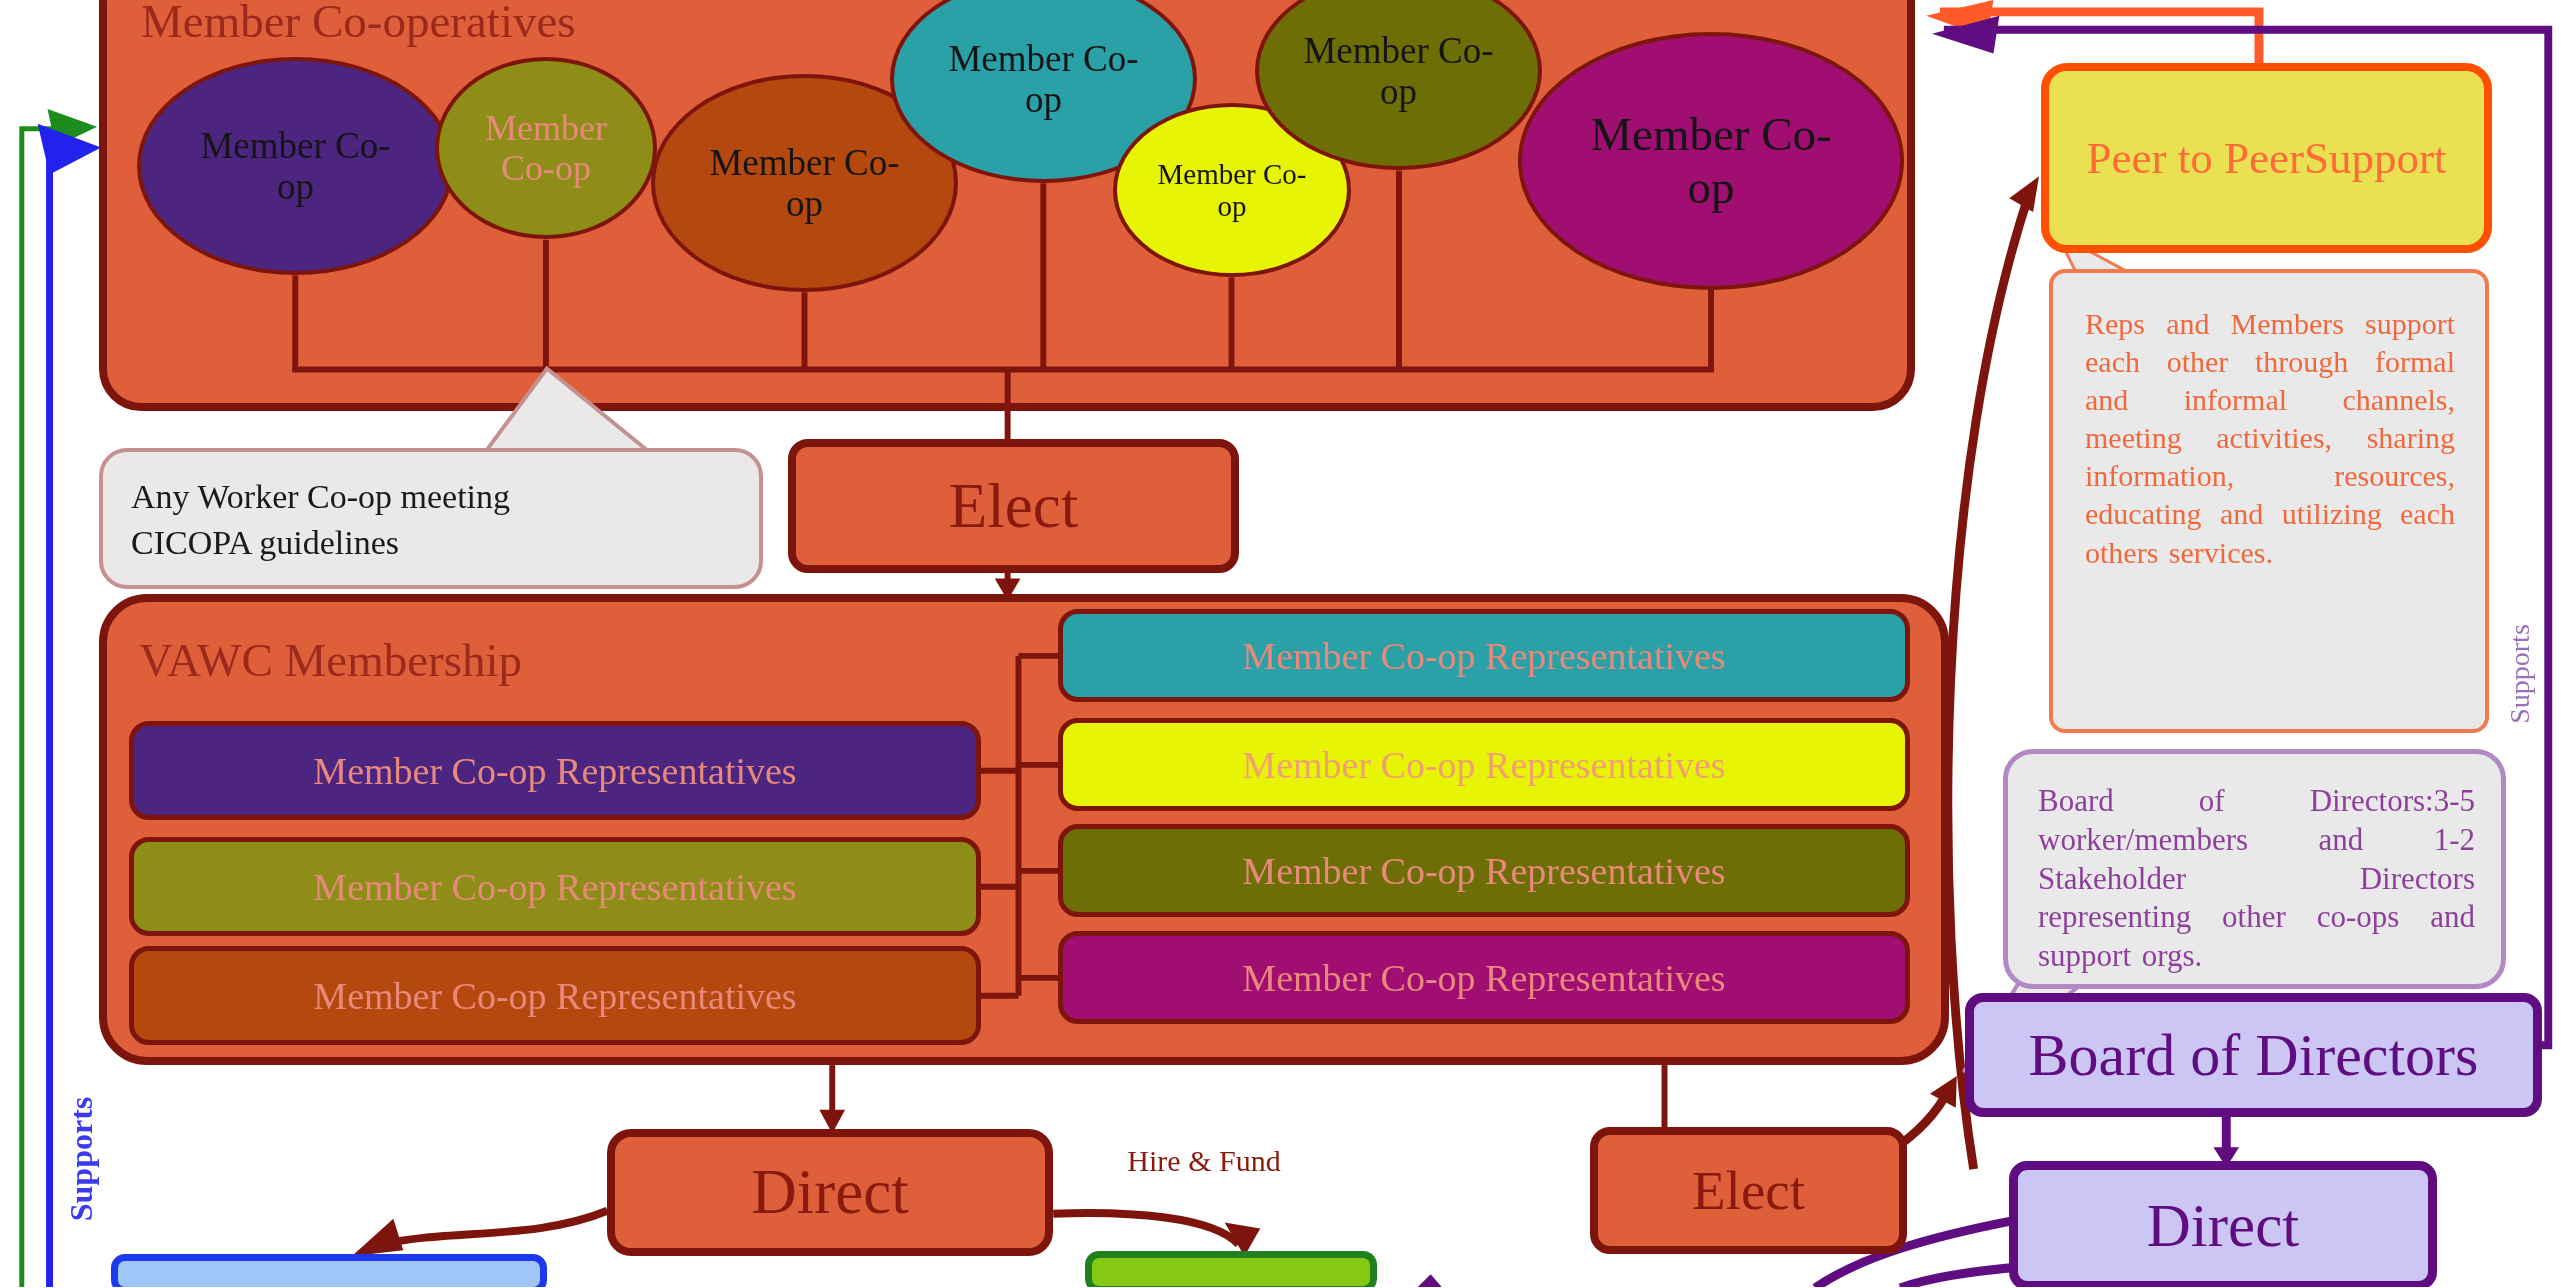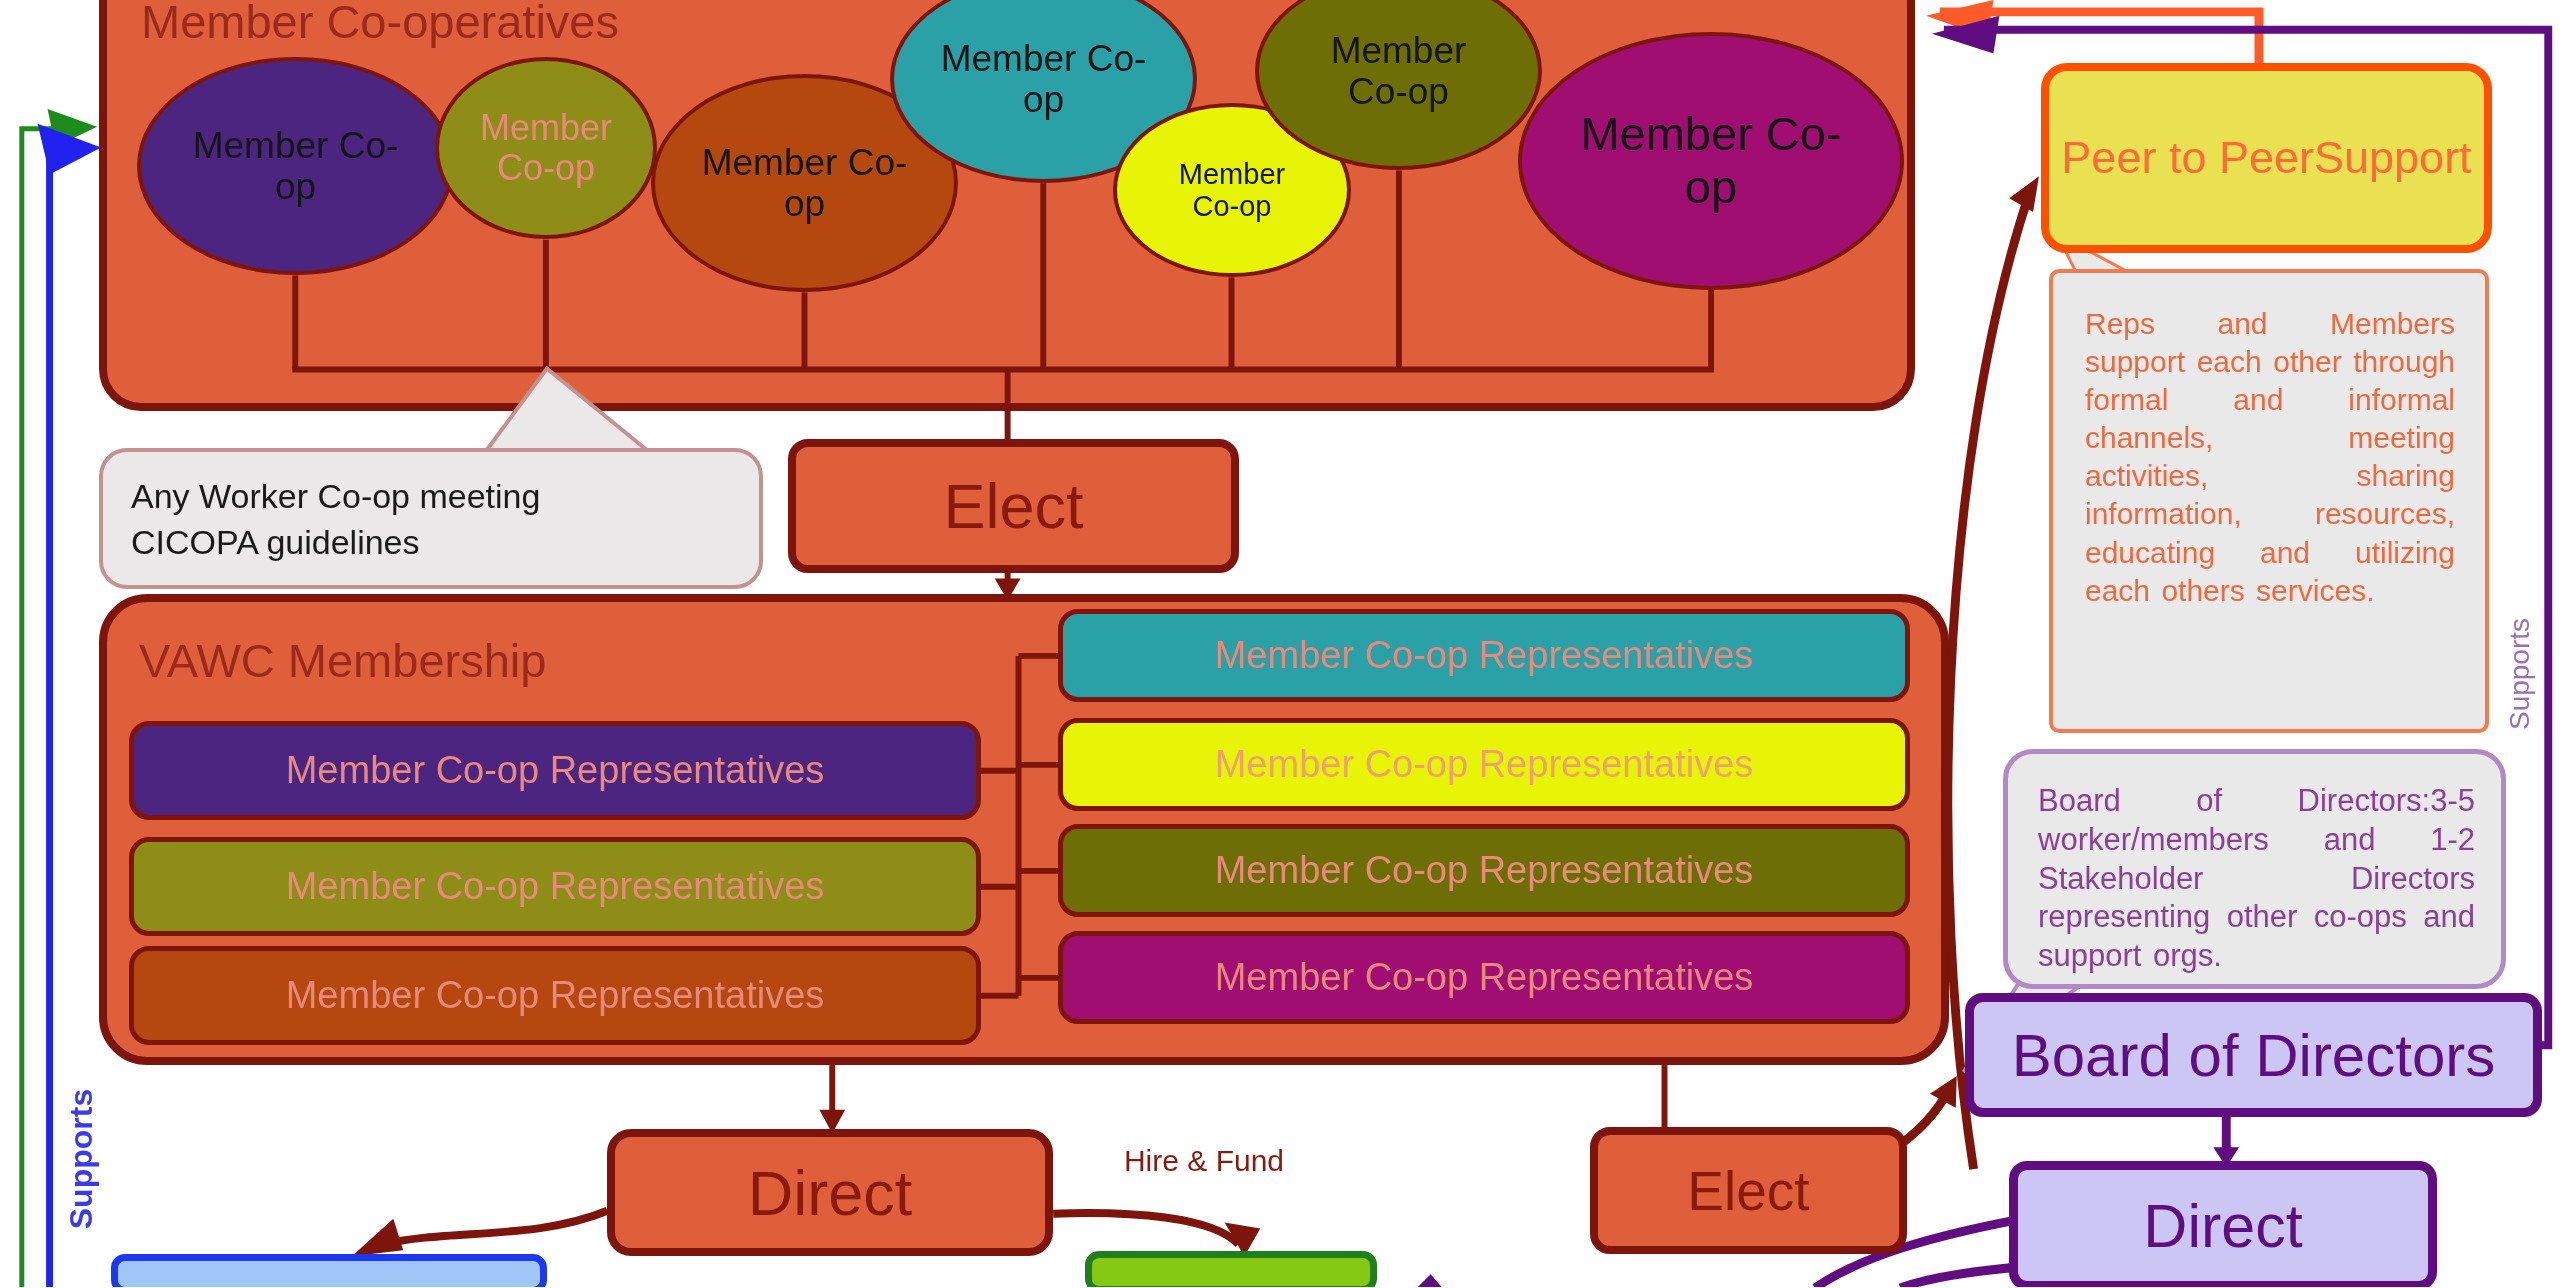--- a/index.html
+++ b/index.html
@@ -1,17 +1,17 @@
 <!DOCTYPE html>
 <html><head>
 <meta charset="utf-8">
 <style>
   html,body{margin:0;padding:0;background:#ffffff;}
   #canvas{position:relative;width:2576px;height:1287px;overflow:hidden;
-          font-family:Liberation Sans, sans-serif;background:#ffffff;}
+          font-family:Liberation Serif, serif;background:#ffffff;}
   .abs{position:absolute;box-sizing:border-box;}
   
   .layer1{z-index:1;} 
   #wires{z-index:2;}  
   .layer3{z-index:3;} 
 
   .orange-fill{background:#e05f3b;border:8px solid #7e150c;}
   .bigbox{border-radius:42px;}
   .smallbox{border-radius:20px;display:flex;align-items:center;justify-content:center;}
   .darkred-text{color:#8a1a0e;}
@@ -177,21 +177,21 @@
   <div class="abs layer3" style="left:111px;top:1254px;width:436px;height:40px;background:#9fc6f7;border:7px solid #1d39ee;border-radius:14px;"></div>
   <div class="abs layer3" style="left:1085px;top:1251px;width:292px;height:42px;background:#86c912;border:7px solid #20801d;border-radius:14px;"></div>
 
   <div class="abs layer3" style="left:2041px;top:63px;width:451px;height:190px;background:#e9e052;border:8px solid #fe5000;
               border-radius:26px;color:#fe6b36;font-size:45px;display:flex;flex-direction:row;
               align-items:center;justify-content:center;line-height:1.25;">
     <div>Peer to Peer</div>
     <div>Support</div>
   </div>
 
-  <div class="abs layer3 note" style="left:2049px;top:269px;width:440px;height:464px;border:4px solid #f37a50;border-radius:10px;
+  <div class="abs layer3 note" style="left:2049px;top:269px;width:440px;height:464px;border:4px solid #f37a50;border-radius:16px;
               color:#f0693d;font-size:30px;line-height:1.27;padding:32px 30px 0 32px;
               text-align:justify;word-spacing:3px;">
     <span>Reps and Members support each other through formal and informal channels, meeting activities, sharing information, resources, educating and utilizing each others services.</span>
   </div>
 
   <div class="abs layer3 note" style="left:2003px;top:749px;width:503px;height:240px;border:5px solid #b289c5;border-radius:30px;
               color:#8d3f9b;font-size:31px;line-height:1.25;padding:28px 26px 0 30px;
               text-align:justify;word-spacing:3px;">
     <span>Board of Directors:3-5 worker/members and 1-2 Stakeholder Directors representing other co-ops and support orgs.</span>
   </div>

